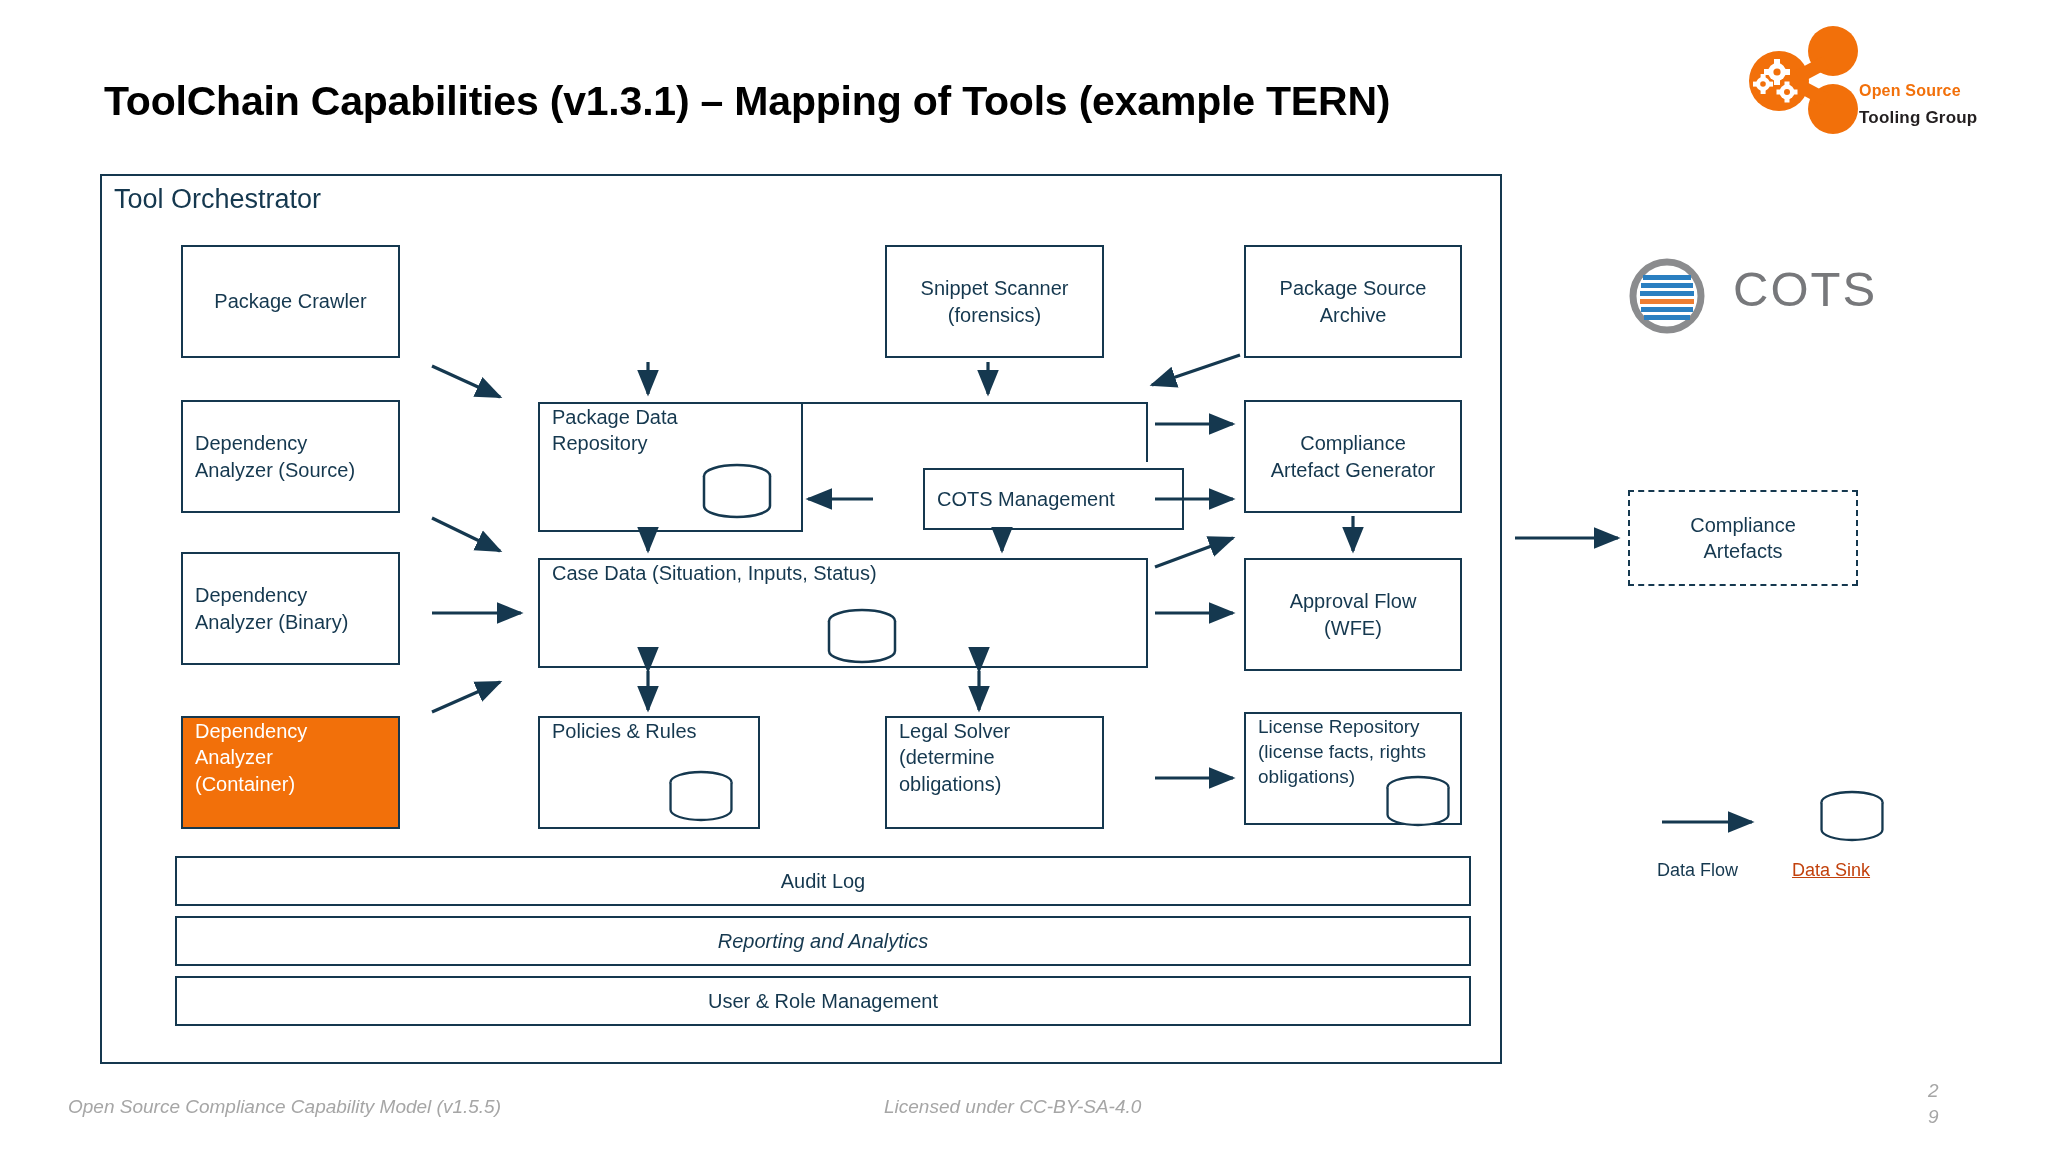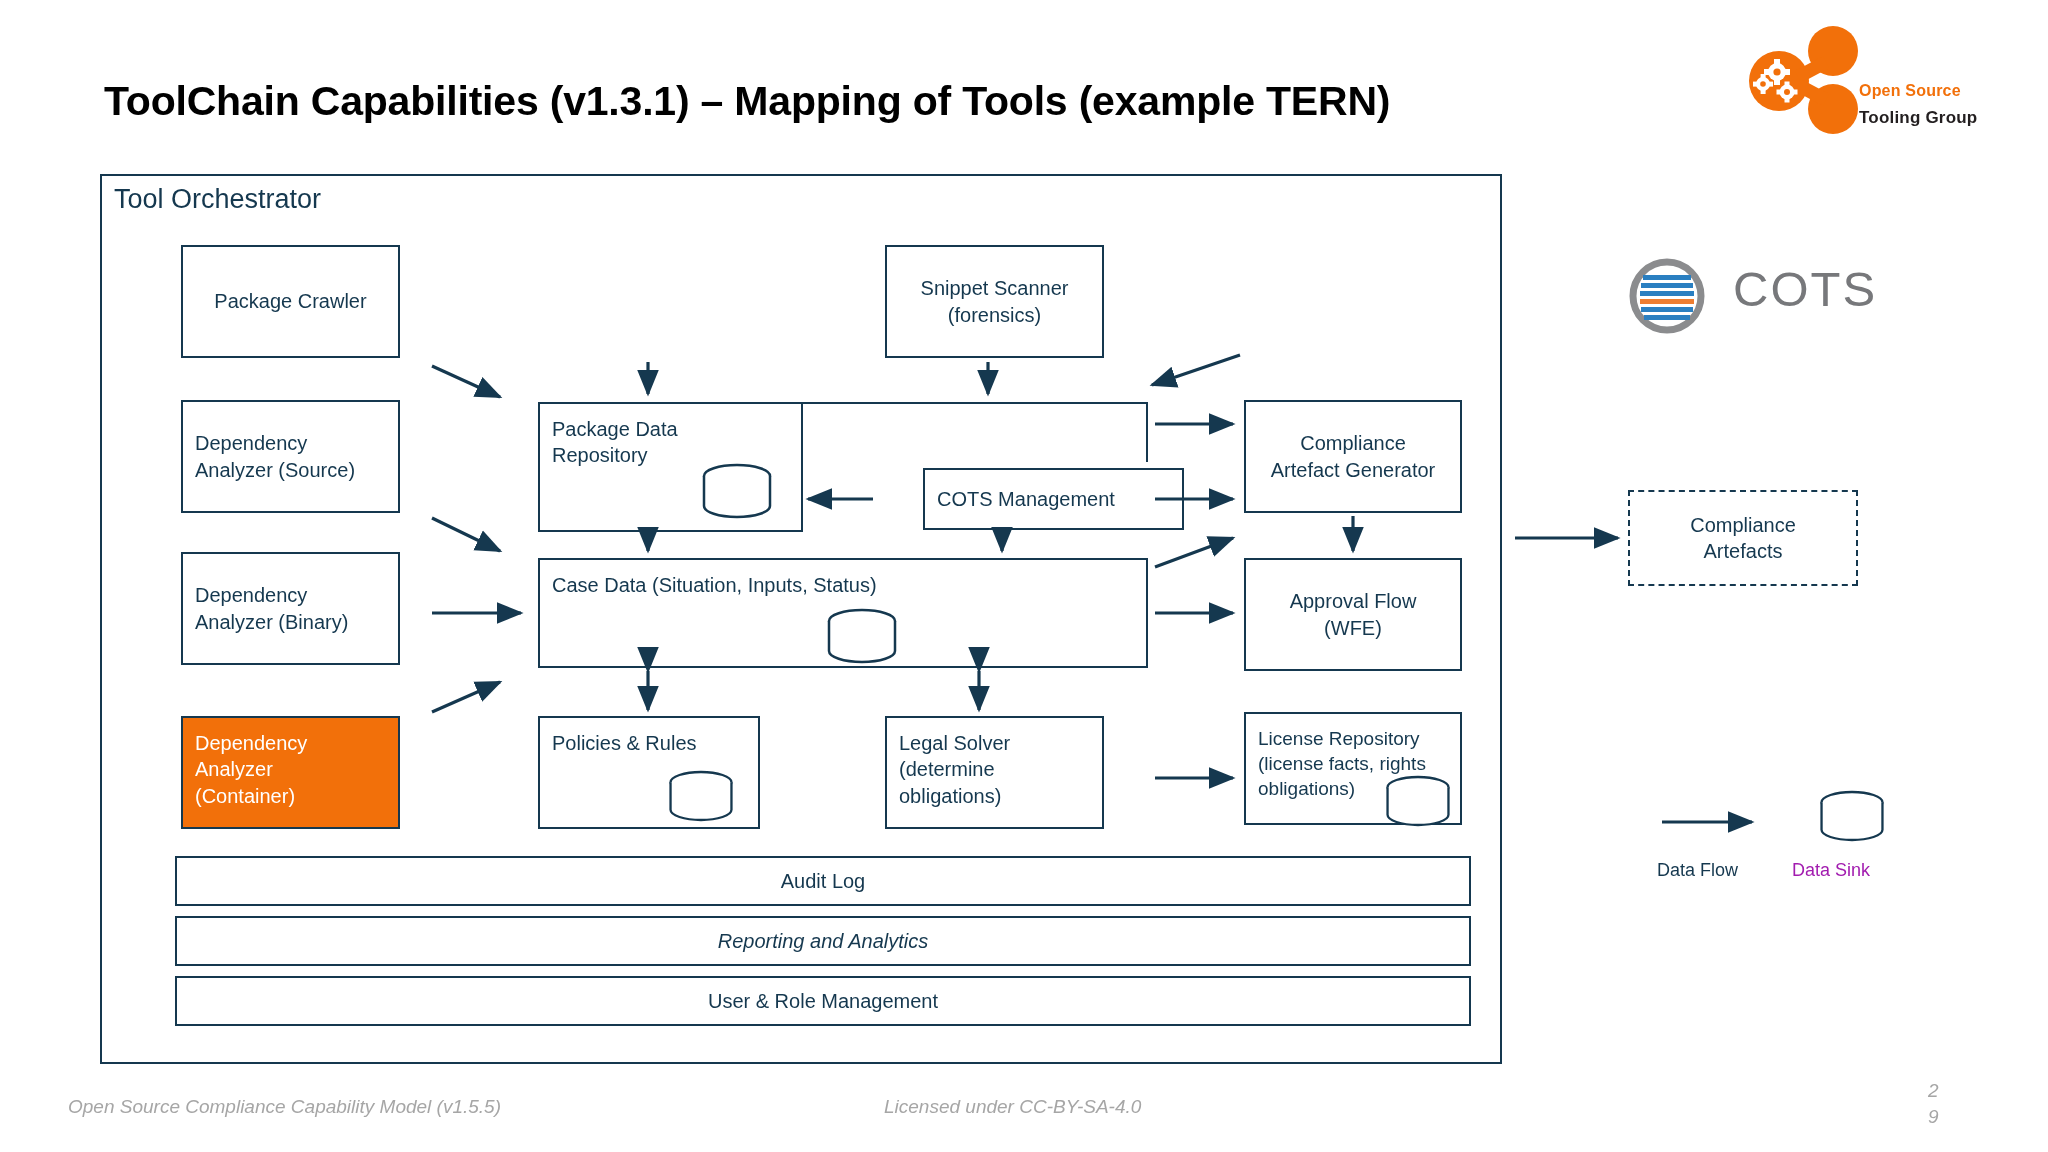--- a/index.html
+++ b/index.html
@@ -37,21 +37,21 @@
 
   
   .node{
     position:absolute;border:2px solid #15384f;background:#fff;
     display:flex;align-items:center;box-sizing:border-box;
     font-size:20px;line-height:1.32;color:#15384f;
   }
   .node .txt{display:block;width:100%;}
   .ctr{text-align:center;justify-content:center;}
   .lft{justify-content:flex-start;padding-left:12px;}
-  .topleft{align-items:flex-start;padding-top:12px;}
+  .topleft{align-items:flex-start;}
   .orange{background:#F2700A;color:#ffffff;border-color:#15384f;}
 
   
   .db{position:absolute;}
 
   
   .arrows{position:absolute;left:0;top:0;width:2048px;height:1152px;pointer-events:none;}
 
   
   .tern{position:absolute;left:1625px;top:255px;width:290px;height:80px;}
@@ -59,21 +59,21 @@
     position:absolute;left:108px;top:6px;font-size:49px;color:#77787b;
     letter-spacing:2px;font-family:"Liberation Sans",sans-serif;
   }
   .artefacts{
     position:absolute;left:1628px;top:490px;width:230px;height:96px;
     border:2px dashed #15384f;background:#fff;
     display:flex;align-items:center;justify-content:center;text-align:center;
     font-size:20px;line-height:1.32;color:#15384f;box-sizing:border-box;
   }
   .legend-df{position:absolute;left:1657px;top:860px;font-size:18px;color:#15384f;}
-  .legend-ds{position:absolute;left:1792px;top:860px;font-size:18px;color:#a21caf;}
+  .legend-ds{position:absolute;left:1792px;top:860px;font-size:18px;color:#c2410c;text-decoration:underline;}
 
   
   .foot{
     position:absolute;top:1096px;font-size:19px;font-style:italic;color:#a6a6a6;
   }
   .foot-l{left:68px;}
   .foot-c{left:884px;}
   .pg{position:absolute;left:1928px;top:1078px;font-size:19px;font-style:italic;
       color:#a6a6a6;line-height:1.35;text-align:left;}
 </style>
@@ -140,20 +140,24 @@
 Analyzer
 (Container)</span>
   </div>
 
 
   <div class="node ctr" style="left:885px;top:245px;width:219px;height:113px;">
     <span class="txt" style="white-space:pre-line">Snippet Scanner
 (forensics)</span>
   </div>
 
+  <div class="node ctr" style="left:1244px;top:245px;width:218px;height:113px;">
+    <span class="txt" style="white-space:pre-line">Package Source
+Archive</span>
+  </div>
 
   <div class="node" style="left:538px;top:402px;width:610px;height:60px;border-bottom:none;background:transparent;"></div>
 
   <div class="node lft topleft" style="left:538px;top:402px;width:265px;height:130px;">
     <span class="txt" style="white-space:pre-line">Package Data
 Repository</span>
   </div>
 
   <svg class="db" style="left:698px;top:463px;" width="78" height="56" viewBox="0 0 78 56">
     <ellipse cx="39" cy="13" rx="33" ry="11" fill="#fff" stroke="#15384f" stroke-width="2.5"></ellipse>

